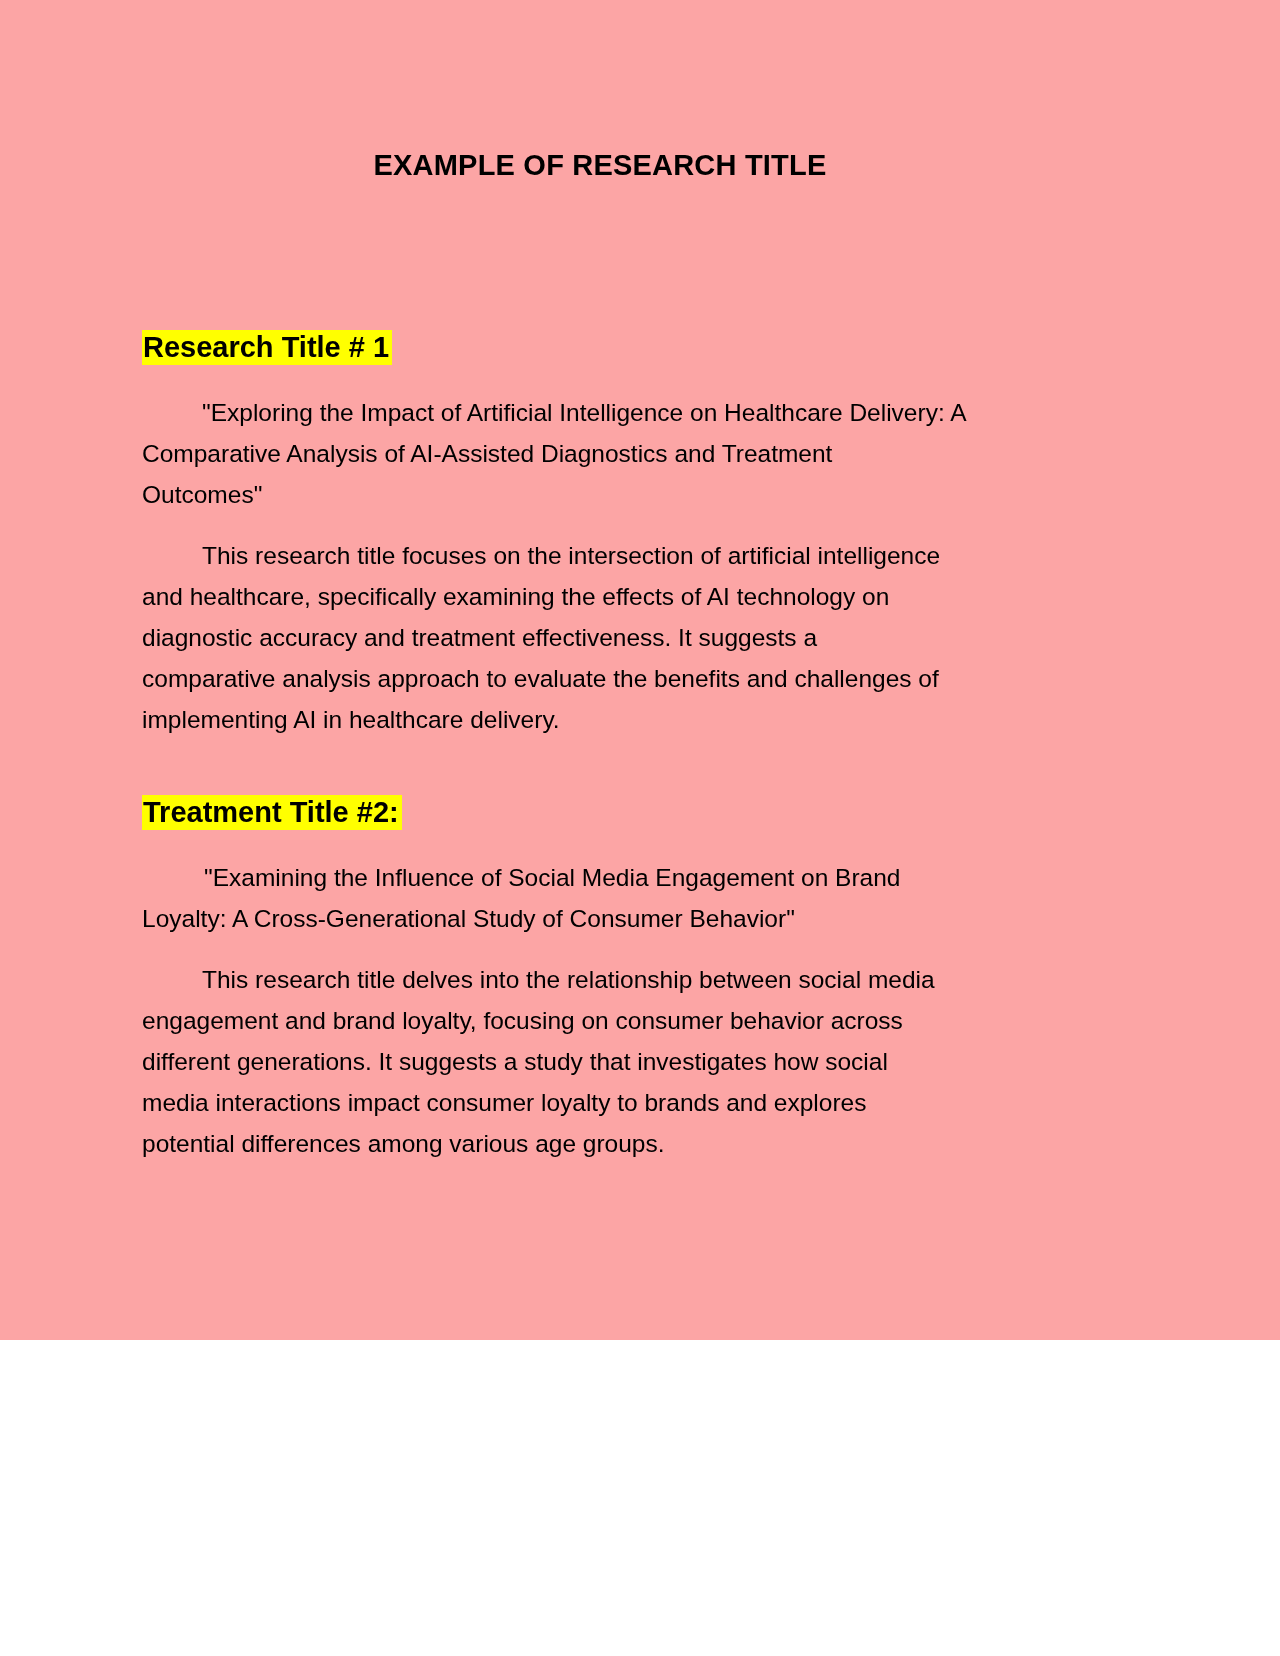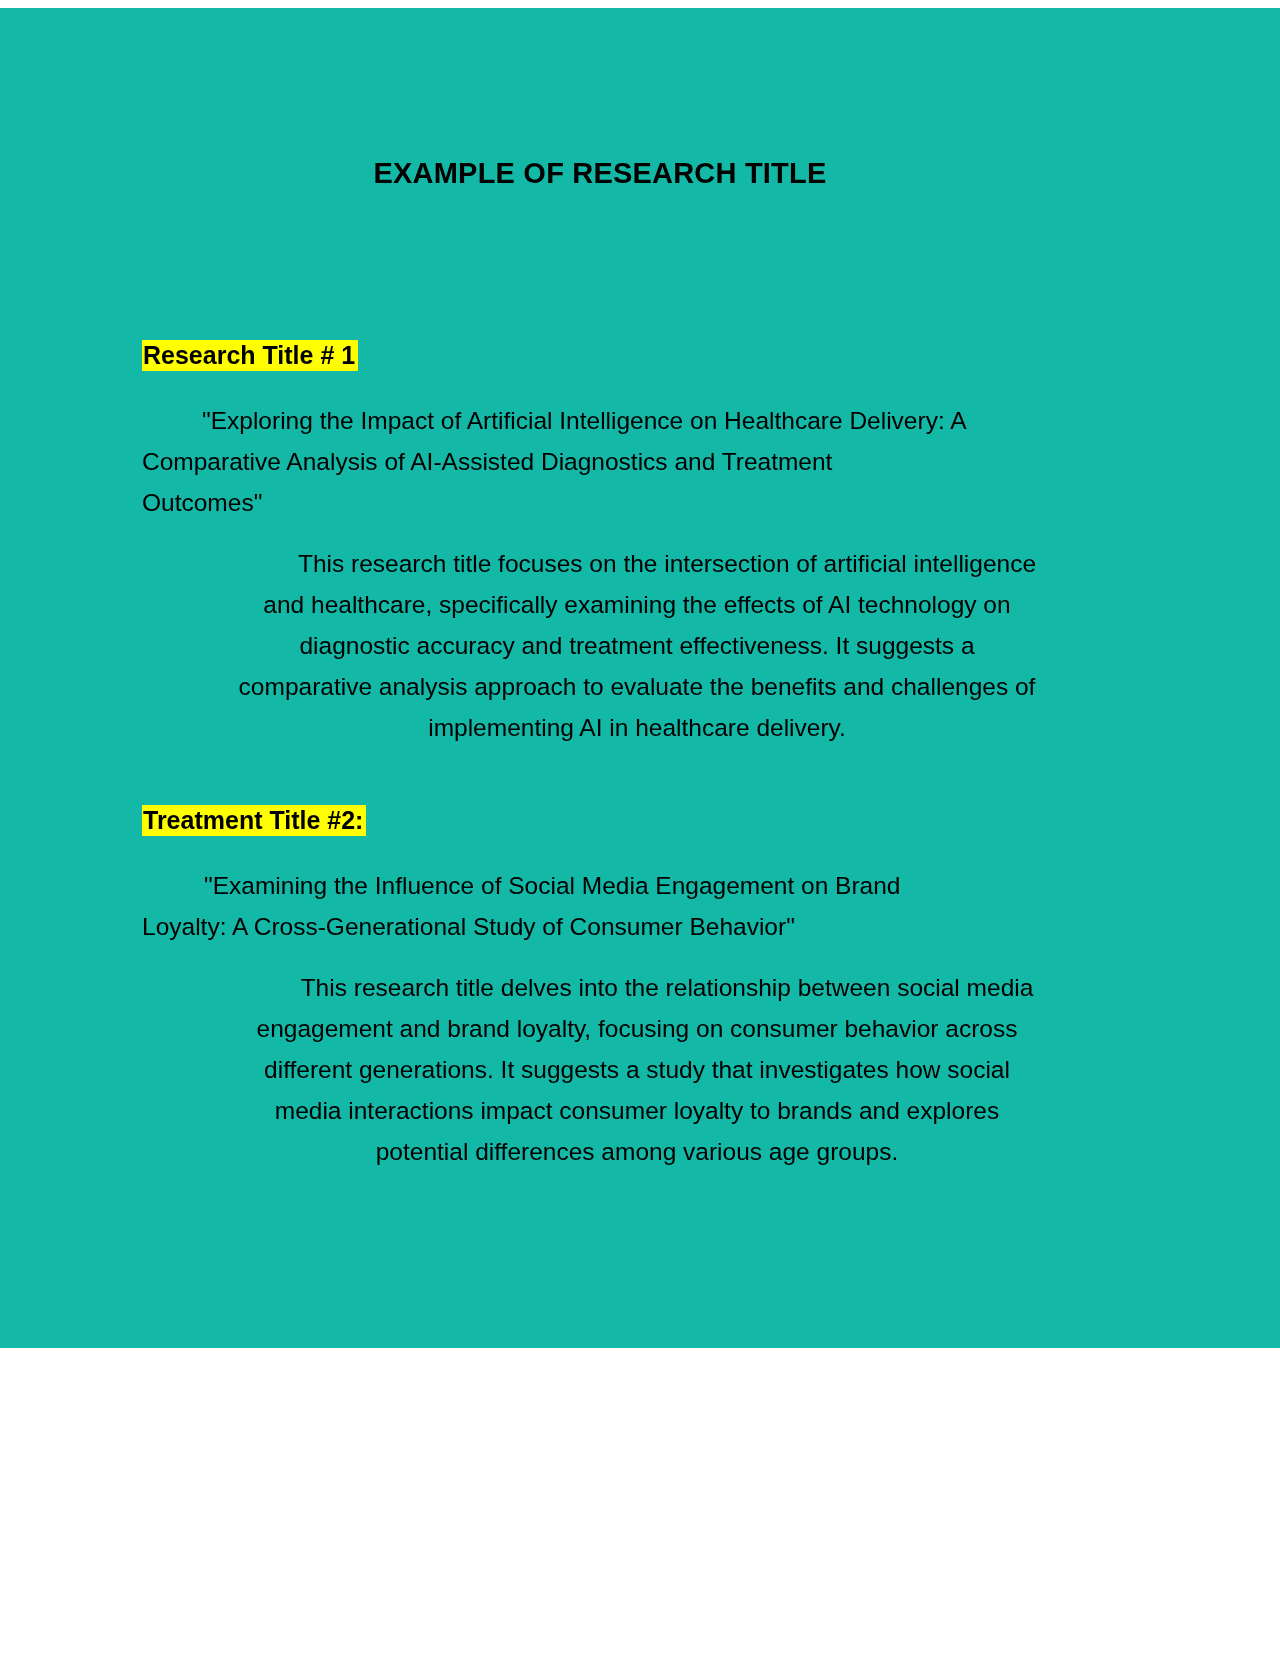--- a/index.html
+++ b/index.html
@@ -3,56 +3,56 @@
 <meta charset="utf-8">
 <style>
   * { margin: 0; padding: 0; box-sizing: border-box; }
   html, body {
     background: #ffffff;
   }
   .page {
     position: relative;
     width: 1280px;
     height: 1340px;
-    margin: 8px auto;
-    background: #14b8a6;
+    margin: 0 auto;
+    background: #fca5a5;
     color: #000000;
     font-family: "Liberation Sans", "DejaVu Sans", sans-serif;
     padding: 147px 110px 0 142px;
     overflow: hidden;
   }
   .doc-title {
     width: 916px;
     text-align: center;
     font-size: 29px;
     font-weight: 700;
     line-height: 36px;
     letter-spacing: 0.2px;
     margin-bottom: 148px;
     white-space: nowrap;
   }
   .section-heading {
-    font-size: 25px;
+    font-size: 29px;
     font-weight: 700;
     line-height: 33px;
     margin-bottom: 28px;
   }
   .section-heading .hl {
     background: #ffff00;
     padding: 1px 3px 2px 1px;
   }
   .para {
     width: 990px;
     font-size: 24.5px;
     line-height: 41px;
     white-space: pre-line;
     text-indent: 60px;
   }
   .quote-para { margin-bottom: 20px; }
-  .desc-para  { margin-bottom: 0; text-align: center; }
+  .desc-para  { margin-bottom: 0; }
   .section-2 .section-heading { margin-top: 56px; }
   .section-2 .para.quote-para { text-indent: 62px; }
 </style>
 </head>
 <body>
 
 <div class="page">
 
   <div class="doc-title">EXAMPLE OF RESEARCH TITLE</div>
 

